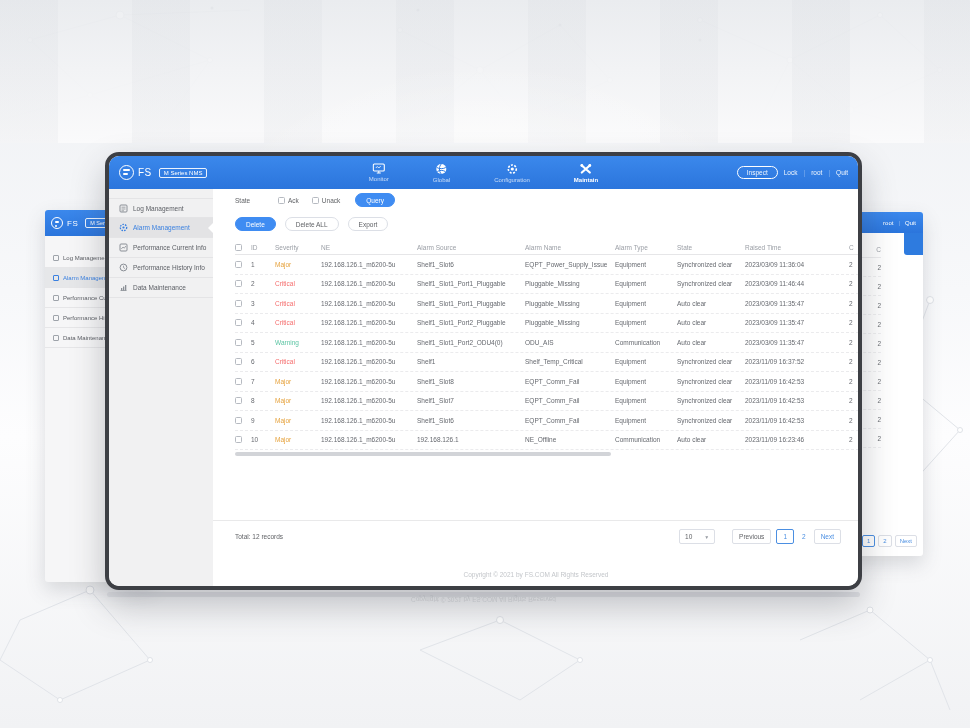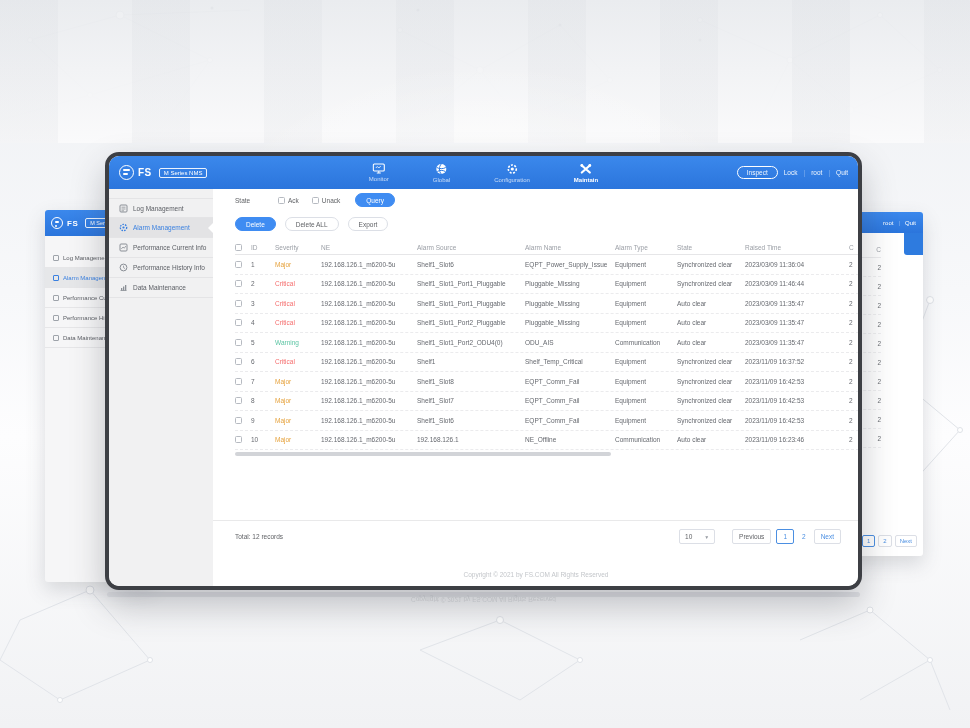--- a/index.html
+++ b/index.html
@@ -54,21 +54,21 @@
 
   
   .frame { position:absolute; left:105px; top:152px; width:757px; height:438px; z-index:3;
            border:4px solid #3d3f44; border-radius:14px; background:#fff;
            box-shadow:0 16px 34px rgba(45,50,60,.28); overflow:hidden; }
   .appbar { height:33px; display:flex; align-items:center; padding:0 10px; position:relative; border-radius:9px 9px 0 0; }
   .brand { display:flex; align-items:center; gap:4px; }
   .fslogo { width:15px; height:15px; border:1.6px solid #fff; border-radius:50%; position:relative; flex:none; }
   .fslogo i { position:absolute; left:3px; right:3px; height:2px; background:#fff; border-radius:1px; }
   .fslogo i.b1 { top:3px; } .fslogo i.b2 { top:7px; right:5px; }
-  .brandname { font-size:10px; font-weight:bold; letter-spacing:.5px; }
+  .brandname { font-size:10px; font-weight:normal; letter-spacing:.5px; }
   .brandbadge { font-size:6px; border:1px solid rgba(255,255,255,.9); border-radius:2px; padding:1px 4px; margin-left:3px; }
   .mainnav { position:absolute; left:50%; transform:translateX(-50%); top:0; height:33px;
              display:flex; gap:44px; align-items:center; }
   .navitem { display:flex; flex-direction:column; align-items:center; gap:2px; cursor:pointer;
              color:rgba(255,255,255,.72); font-size:6px; }
   .navitem svg { display:block; }
   .navitem.active { color:#fff; font-weight:bold; }
   .userlinks { margin-left:auto; display:flex; align-items:center; gap:6px; font-size:6.5px; color:rgba(255,255,255,.92); }
   .pill { border:1px solid #fff; border-radius:9px; padding:2px 9px; font-size:6.5px; }
   .udiv { color:rgba(255,255,255,.38); }

